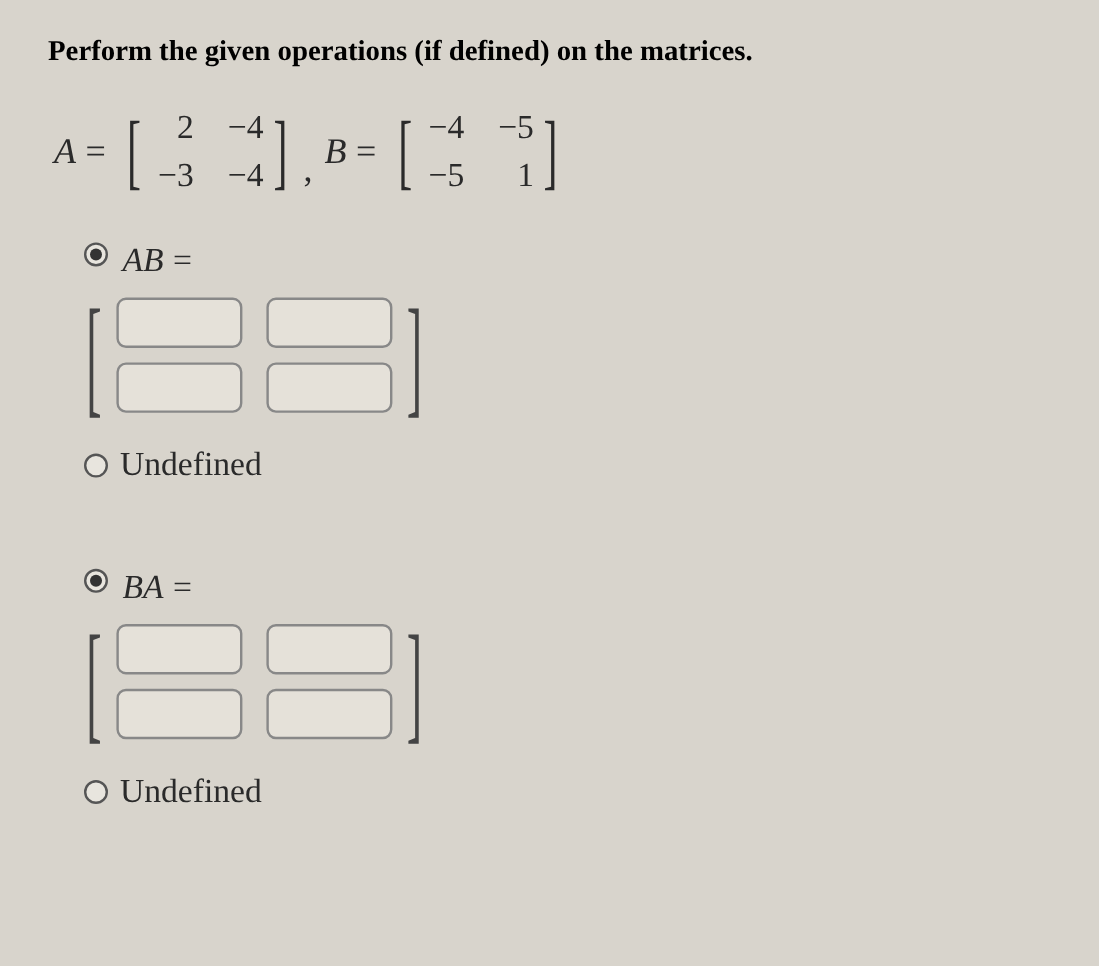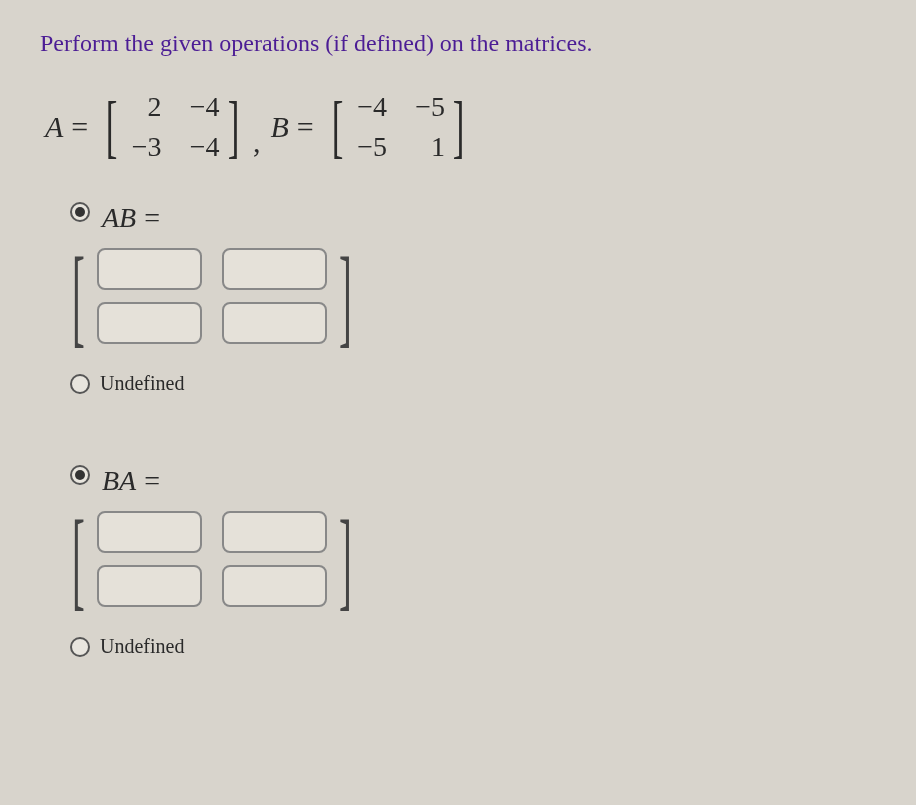--- a/index.html
+++ b/index.html
@@ -11,23 +11,23 @@
       background: #d8d4cc;
       font-family: Georgia, 'Times New Roman', serif;
       width: 916px;
       height: 805px;
       padding: 30px 40px;
       color: #2a2a2a;
       position: relative;
     }
     .prompt {
       font-size: 24px;
-      font-weight: 400;
+      font-weight: 700;
       margin-bottom: 30px;
-      color: #4c1d95;
+      color: #000000;
     }
     .matrices-row {
       display: flex;
       align-items: center;
       font-size: 30px;
       font-style: italic;
       margin-bottom: 35px;
       margin-left: 5px;
     }
     .var-name {
@@ -123,21 +123,21 @@
     .input-cell {
       width: 105px;
       height: 42px;
       border: 2px solid #888;
       border-radius: 8px;
       background: #e5e1d9;
     }
     .undefined-line {
       display: flex;
       align-items: center;
-      font-size: 20px;
+      font-size: 28px;
       margin-top: 24px;
       margin-left: 0;
     }
     .undefined-line .radio {
       margin-right: 10px;
     }
     .section-gap {
       height: 40px;
     }
   </style>

